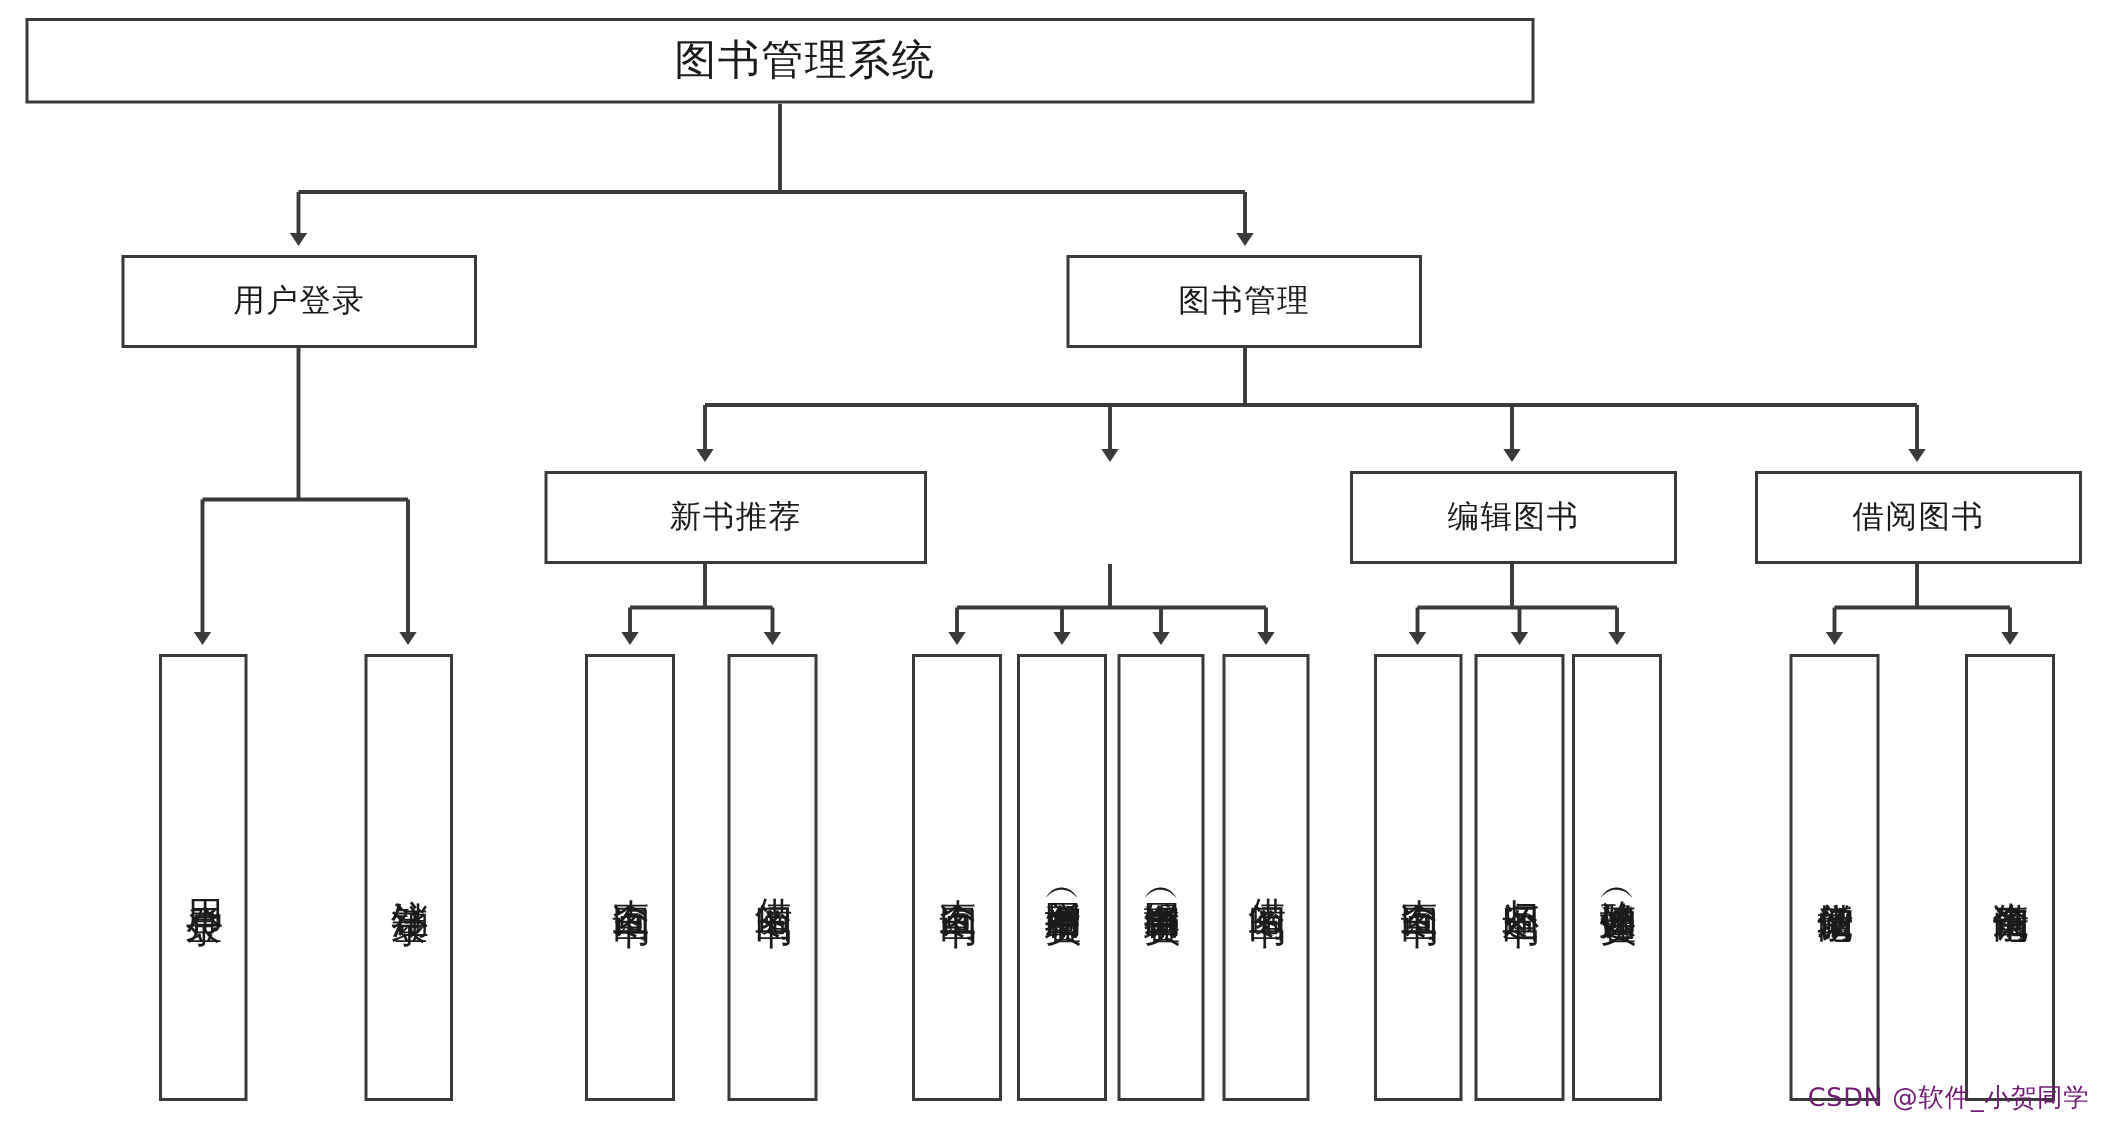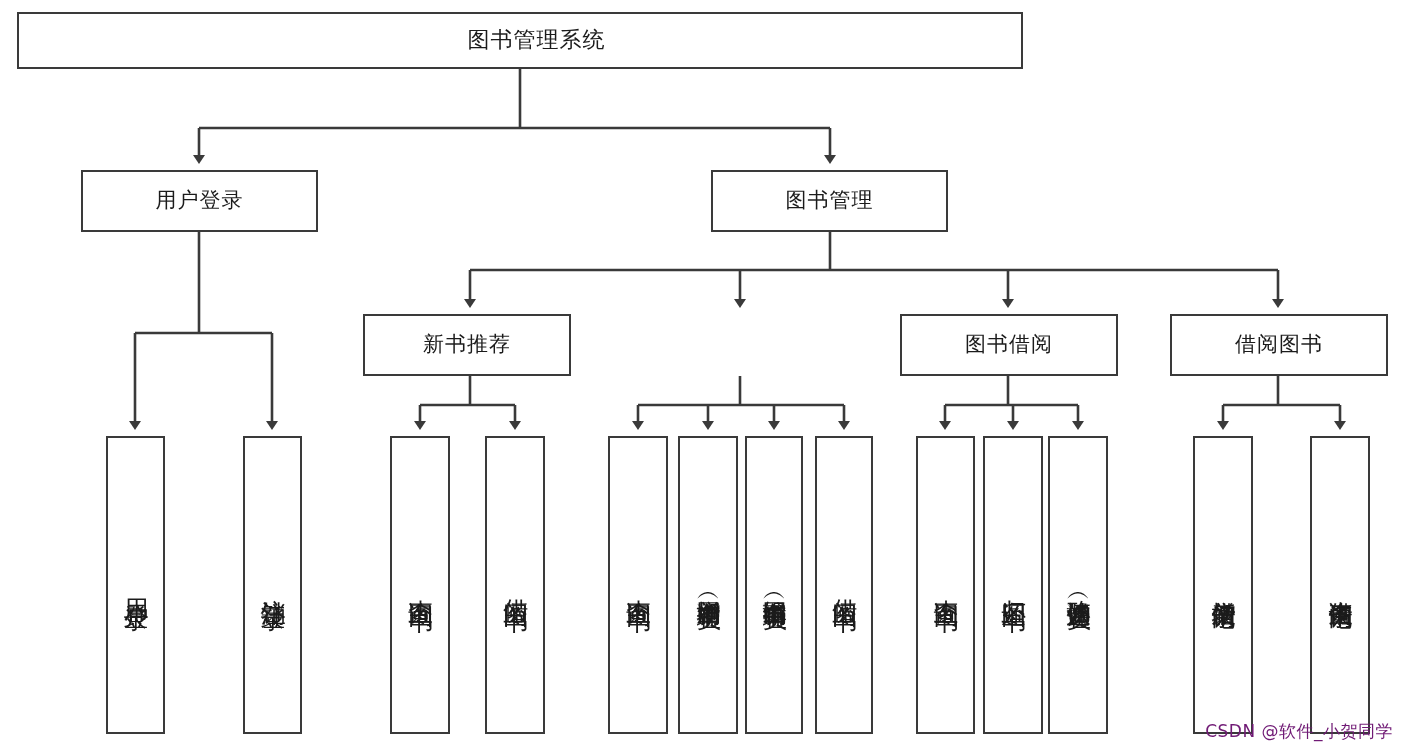--- a/index.html
+++ b/index.html
@@ -35,28 +35,28 @@
     font-size:21px;
     line-height:1.22;
     letter-spacing:1px;
     color:#1b1b1b;
     white-space:nowrap;
     text-align:center;
     user-select:none;
   }
   
   #node-root{ left:17px; top:12px; width:1006px; height:57px; }
-  #node-root .node-label{ font-size:22px;margin-left:33px; }
+  #node-root .node-label{ font-size:28px;margin-left:33px; }
 
   
   #node-user-login{ left:81px; top:170px; width:237px; height:62px; }
   #node-book-mgmt{ left:711px; top:170px; width:237px; height:62px; }
 
   
-  #node-new-book{ left:363px; top:314px; width:208px; height:62px; }
+  #node-new-book{ left:363px; top:314px; width:255px; height:62px; }
   #node-borrow{   left:633px; top:314px; width:215px; height:62px; }
   #node-current{  left:900px; top:314px; width:218px; height:62px; }
   #node-record{   left:1170px;top:314px; width:218px; height:62px; }
 
   
   .leaf{
     position:absolute;
     box-sizing:border-box;
     background:#ffffff;
     border:2.4px solid #3a3a3a;
@@ -167,21 +167,21 @@
     <span class="node-label">用户登录</span>
   </div>
   <div class="node" id="node-book-mgmt">
     <span class="node-label">图书管理</span>
   </div>
 
   <div class="node" id="node-new-book">
     <span class="node-label">新书推荐</span>
   </div>
   <div class="node" id="node-current">
-    <span class="node-label">图书借阅</span>
+    <span class="node-label">编辑图书</span>
   </div>
   <div class="node" id="node-record">
     <span class="node-label">借阅图书</span>
   </div>
 
   <div class="leaf" id="leaf-user-login">
     <span class="node-label">用户登录</span>
   </div>
   <div class="leaf" id="leaf-user-logout">
     <span class="node-label">注销登录</span>

